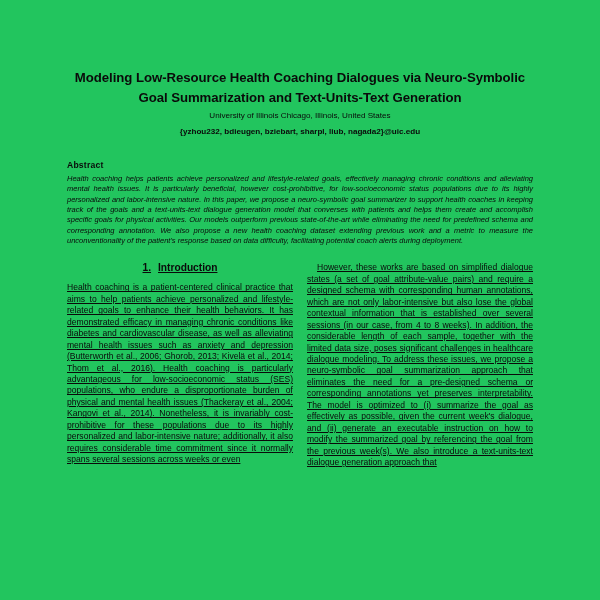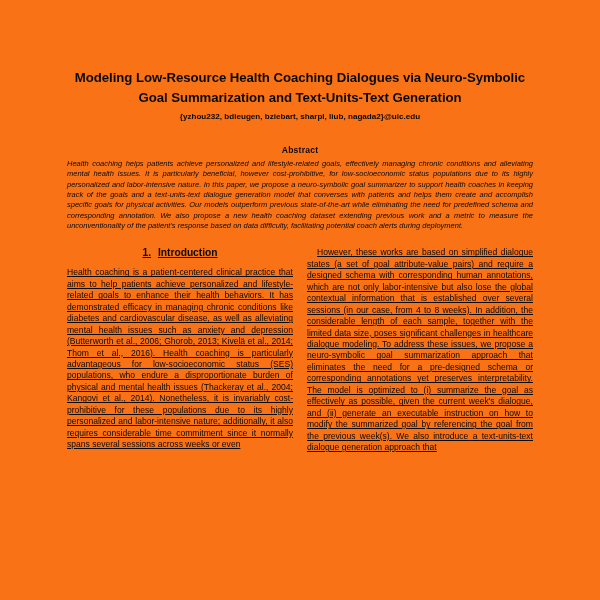--- a/index.html
+++ b/index.html
@@ -15,21 +15,21 @@
     color: #0a0a0a;
     -webkit-font-smoothing: antialiased;
   }
 
   .page {
     position: relative;
     width: 600px;
     height: 600px;
     box-sizing: border-box;
     padding: 0 67px;
-    background: #f97316;
+    background: #22c55e;
   }
 
   
   .title {
     margin: 0;
     padding-top: 68px;
     text-align: center;
     font-size: 13.2px;
     font-weight: bold;
     line-height: 19.5px;
@@ -61,21 +61,21 @@
     line-height: 12px;
     font-weight: bold;
   }
 
   
   .abstract-wrap {
     padding-top: 18px;
   }
   .abstract-heading {
     margin: 0 0 4px 0;
-    text-align: center;
+    text-align: left;
     font-size: 8.6px;
     font-weight: bold;
     letter-spacing: 0.2px;
   }
   .abstract-body {
     margin: 0;
     font-size: 7.5px;
     line-height: 10.35px;
     text-align: justify;
     text-justify: inter-word;
@@ -130,20 +130,21 @@
   }
 </style>
 </head>
 <body>
 
 <div class="page">
 
   <h1 class="title">Modeling Low-Resource Health Coaching Dialogues via Neuro-Symbolic Goal Summarization and Text-Units-Text Generation</h1>
 
 
+  <div class="affiliation">University of Illinois Chicago, Illinois, United States</div>
 
   <div class="emails">{yzhou232, bdieugen, bziebart, sharpl, liub, nagada2}@uic.edu</div>
 
   <div class="abstract-wrap">
     <div class="abstract-heading">Abstract</div>
     <p class="abstract-body">Health coaching helps patients achieve personalized and lifestyle-related goals, effectively managing chronic conditions and alleviating mental health issues. It is particularly beneficial, however cost-prohibitive, for low-socioeconomic status populations due to its highly personalized and labor-intensive nature. In this paper, we propose a neuro-symbolic goal summarizer to support health coaches in keeping track of the goals and a text-units-text dialogue generation model that converses with patients and helps them create and accomplish specific goals for physical activities. Our models outperform previous state-of-the-art while eliminating the need for predefined schema and corresponding annotation. We also propose a new health coaching dataset extending previous work and a metric to measure the unconventionality of the patient's response based on data difficulty, facilitating potential coach alerts during deployment.</p>
   </div>
 
 
   <div class="columns">

